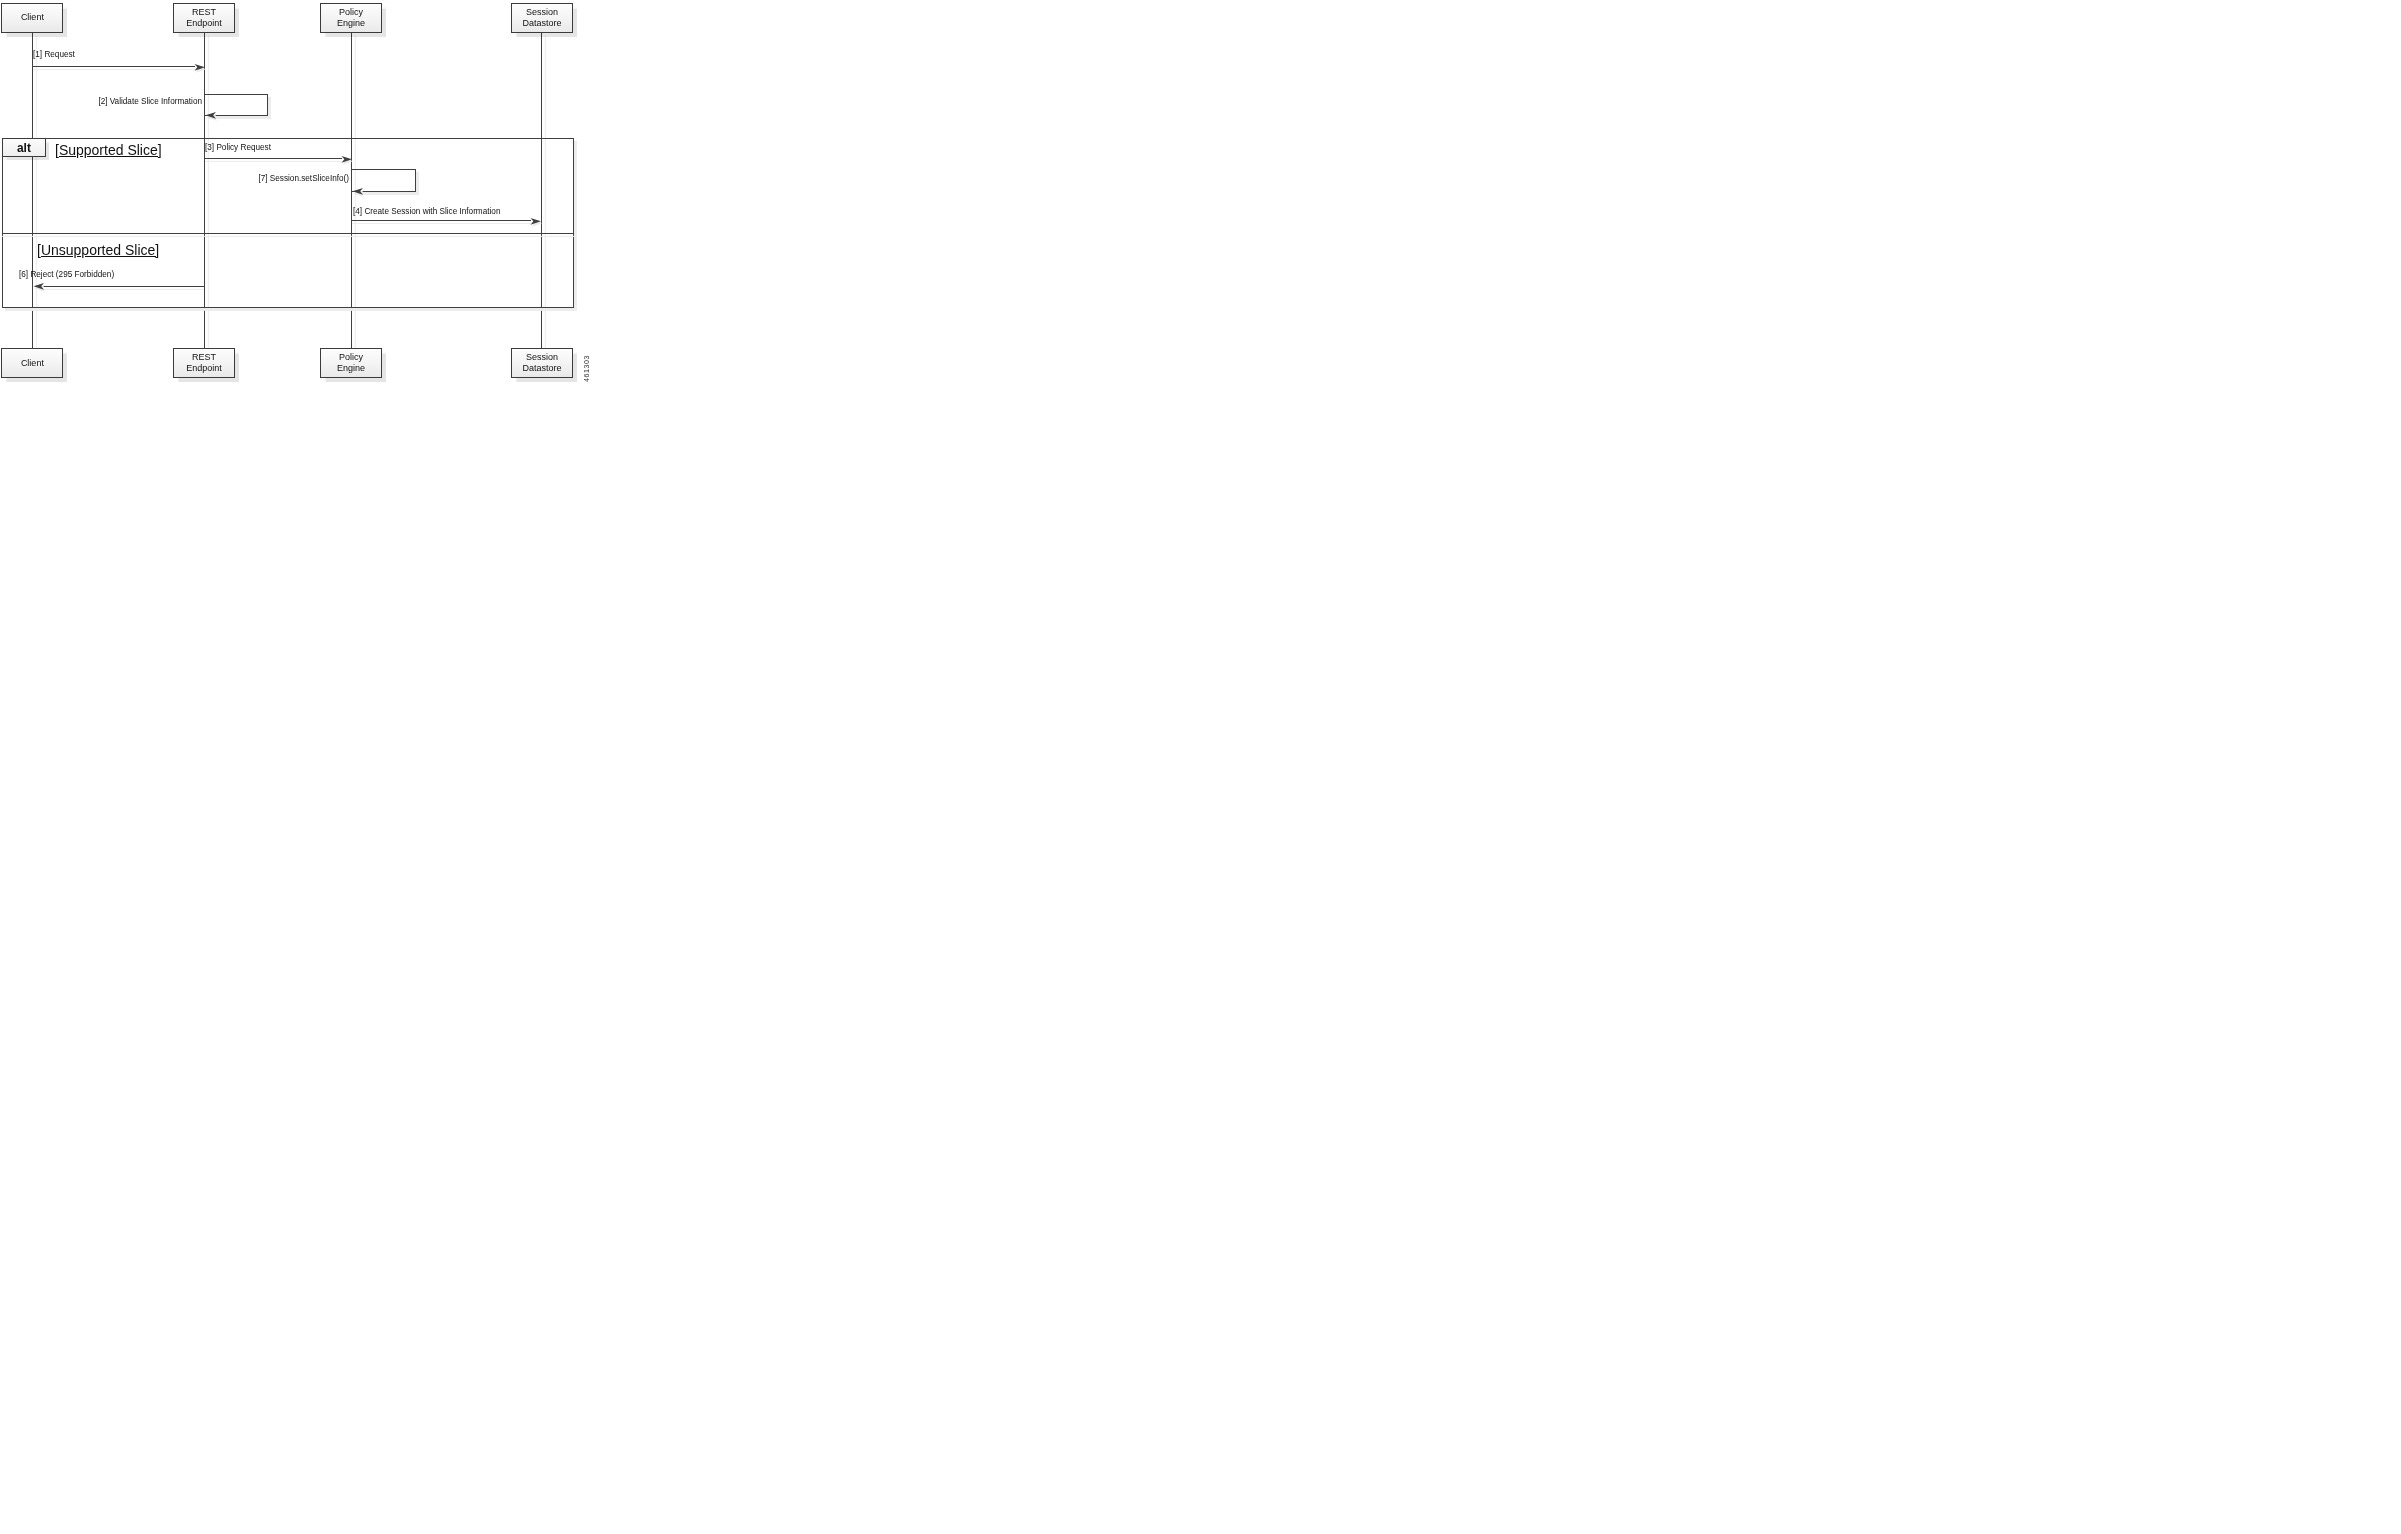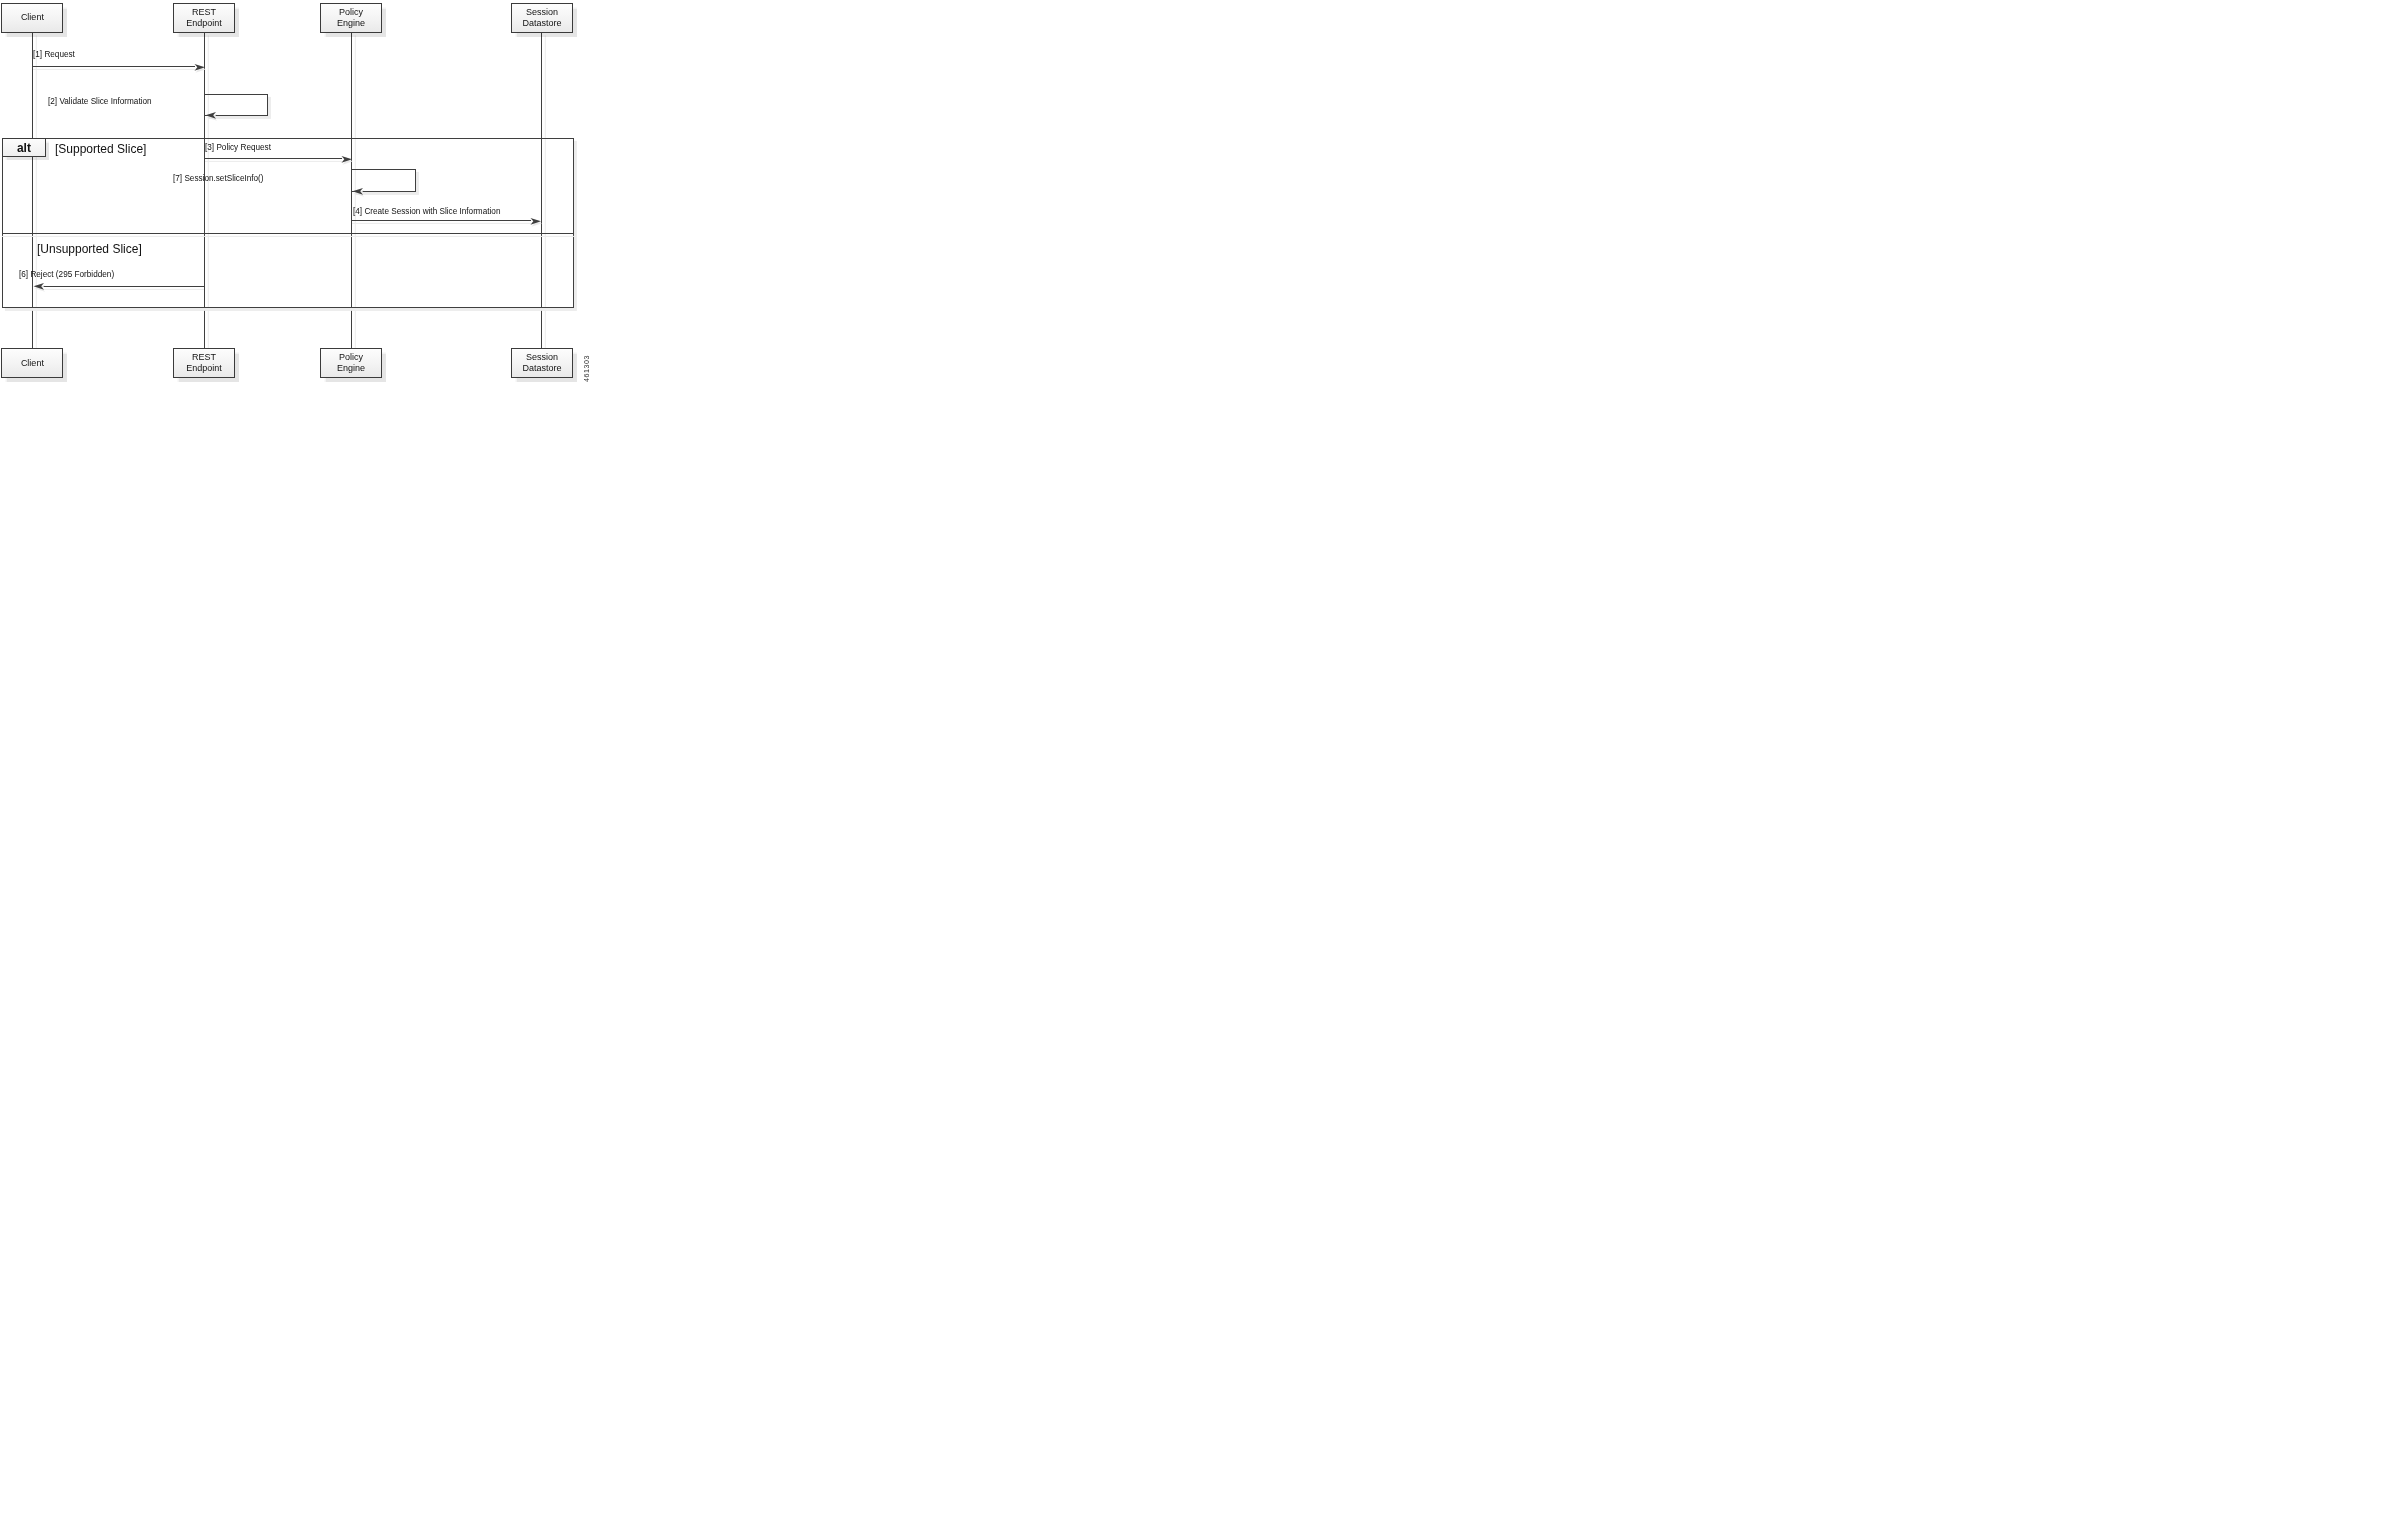--- a/index.html
+++ b/index.html
@@ -17,21 +17,21 @@
     z-index:4;font-size:9px;line-height:1.22;text-align:center;
   }
   
   .lifeline{
     position:absolute;top:33px;height:315px;width:1px;background:#3f3f3f;
     box-shadow:3.8px 2.4px 0 #ebebeb;z-index:1;
   }
   
   .msg-label{position:absolute;font-size:8.2px;white-space:nowrap;z-index:3;}
   .center{}
-  .right{}
+  .right{text-align:right;}
   .msg-line{
     position:absolute;height:1.4px;background:#3f3f3f;z-index:3;
     box-shadow:0 2.9px 0 #ececec;
   }
   .arrowhead{position:absolute;z-index:3;filter:drop-shadow(1.9px 2.4px 0 #e9e9e9);}
   
   .loop{
     position:absolute;box-sizing:border-box;z-index:3;
     border-top:1.4px solid #3f3f3f;border-right:1.4px solid #3f3f3f;border-bottom:1.4px solid #3f3f3f;
     box-shadow:2.9px 2.9px 0 #ececec;
@@ -46,21 +46,21 @@
     border:1.4px solid #3b3b3b;
     background:linear-gradient(180deg,#fcfcfc 0%,#efefef 100%);
     box-shadow:3.4px 3.4px 1px rgba(0,0,0,0.10);
     display:flex;align-items:center;justify-content:center;
     font-size:12px;font-weight:bold;z-index:4;
   }
   .alt-divider{
     position:absolute;left:1.9px;top:233px;width:572px;height:1px;background:#3f3f3f;
     box-shadow:0 2.9px 0 #ececec;z-index:2;
   }
-  .guard{position:absolute;font-size:12px;white-space:nowrap;z-index:3;}
+  .guard{position:absolute;font-size:14px;white-space:nowrap;z-index:3;text-decoration:underline;}
   
   .watermark{
     position:absolute;left:582px;top:345px;height:37px;width:9.6px;
     writing-mode:vertical-rl;transform:rotate(180deg);
     font-size:7.2px;color:#2e2e2e;letter-spacing:0.5px;z-index:3;
   }
 </style>
 </head>
 <body>
 

